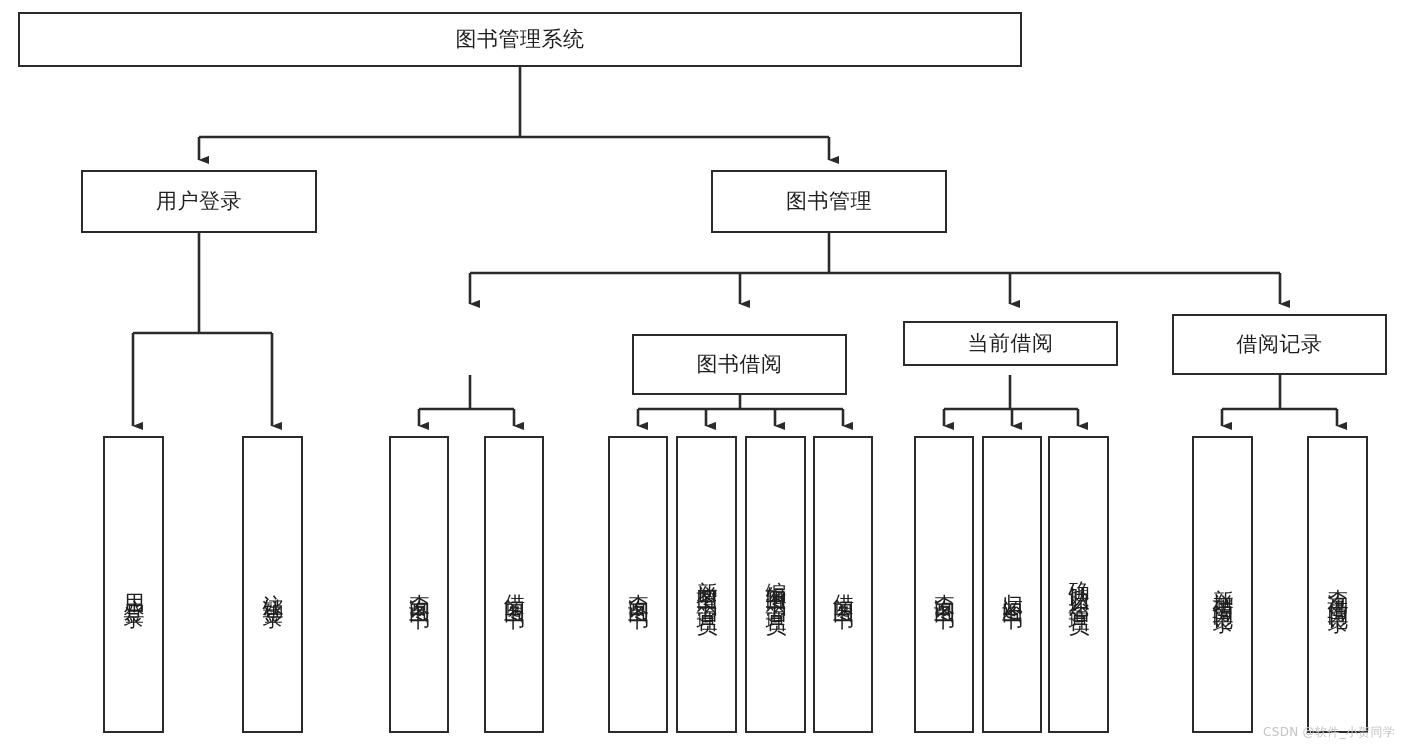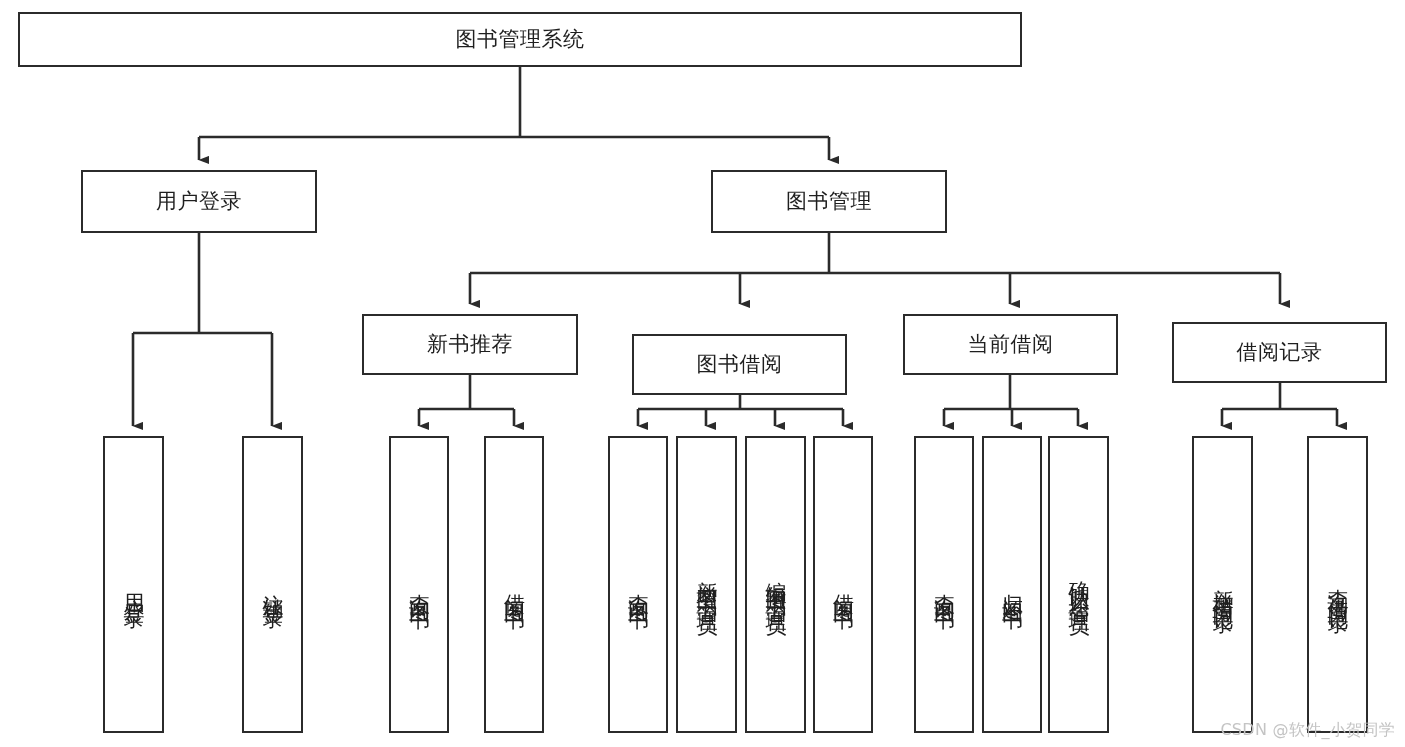--- a/index.html
+++ b/index.html
@@ -59,21 +59,21 @@
     letter-spacing: 5px;
     line-height: 1;
     white-space: nowrap;
     max-height: 280px;
   }
   .watermark {
     position: absolute;
     right: 10px;
     bottom: 6px;
     color: #c4c4c4;
-    font-size: 16px;
+    font-size: 12px;
     white-space: nowrap;
     pointer-events: none;
     letter-spacing: 0.3px;
   }
 </style>
 </head>
 <body>
 
 <div id="diagram-root">
 
@@ -146,30 +146,27 @@
     <span class="node-label">图书管理系统</span>
   </div>
 
   <div class="node-box" id="node-l2-0" style="left: 81px; top: 170px; width: 236px; height: 63px;">
     <span class="node-label">用户登录</span>
   </div>
   <div class="node-box" id="node-l2-1" style="left: 711px; top: 170px; width: 236px; height: 63px;">
     <span class="node-label">图书管理</span>
   </div>
 
-  <div class="node-box" id="node-l3-0" style="left: 362px; top: 314px; width: 216px; height: 61px;">
-    <span class="node-label">新书推荐</span>
-  </div>
   <div class="node-box" id="node-l3-1" style="left: 632px; top: 314px; width: 215px; height: 61px; margin-top: 20px;">
     <span class="node-label">图书借阅</span>
   </div>
-  <div class="node-box" id="node-l3-2" style="left: 903px; top: 314px; width: 215px; height: 61px;">
+  <div class="node-box" id="node-l3-2" style="left: 903px; top: 321px; width: 215px; height: 45px;">
     <span class="node-label">当前借阅</span>
   </div>
-  <div class="node-box" id="node-l3-3" style="left: 1172px; top: 314px; width: 215px; height: 61px; margin-top: 8px;">
+  <div class="node-box" id="node-l3-3" style="left: 1172px; top: 314px; width: 215px; height: 61px;">
     <span class="node-label">借阅记录</span>
   </div>
 
   <div class="node-box leaf" id="node-leaf-0" style="left: 103px; top: 436px; width: 61px; height: 297px;">
     <span class="node-label">用户登录</span>
   </div>
   <div class="node-box leaf" id="node-leaf-1" style="left: 242px; top: 436px; width: 61px; height: 297px;">
     <span class="node-label">注销登录</span>
   </div>
   <div class="node-box leaf" id="node-leaf-2" style="left: 389px; top: 436px; width: 60px; height: 297px;">

